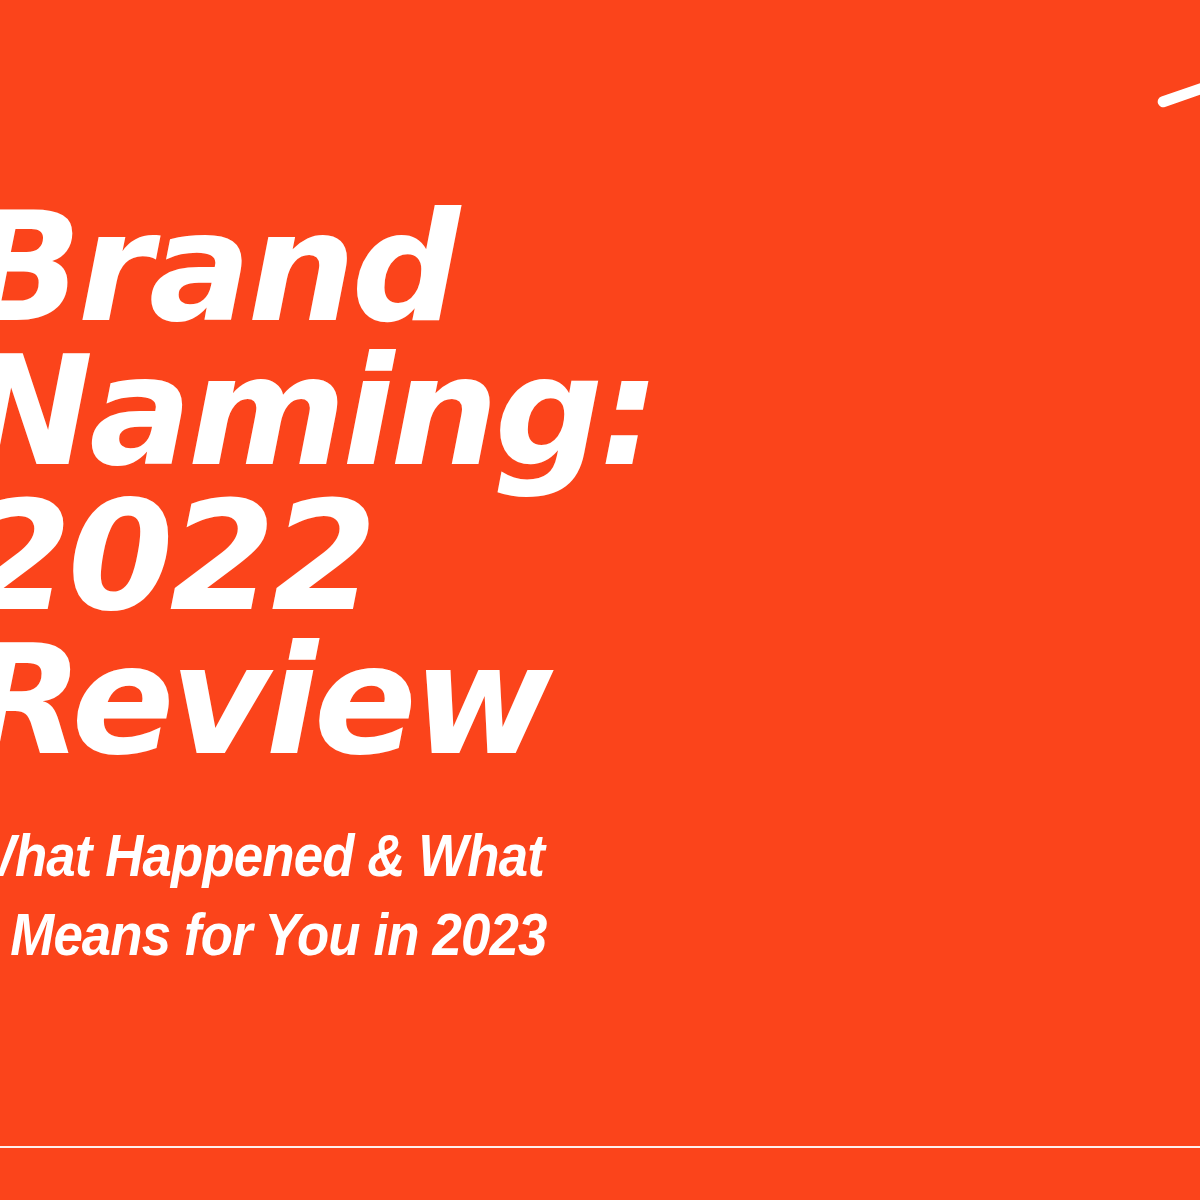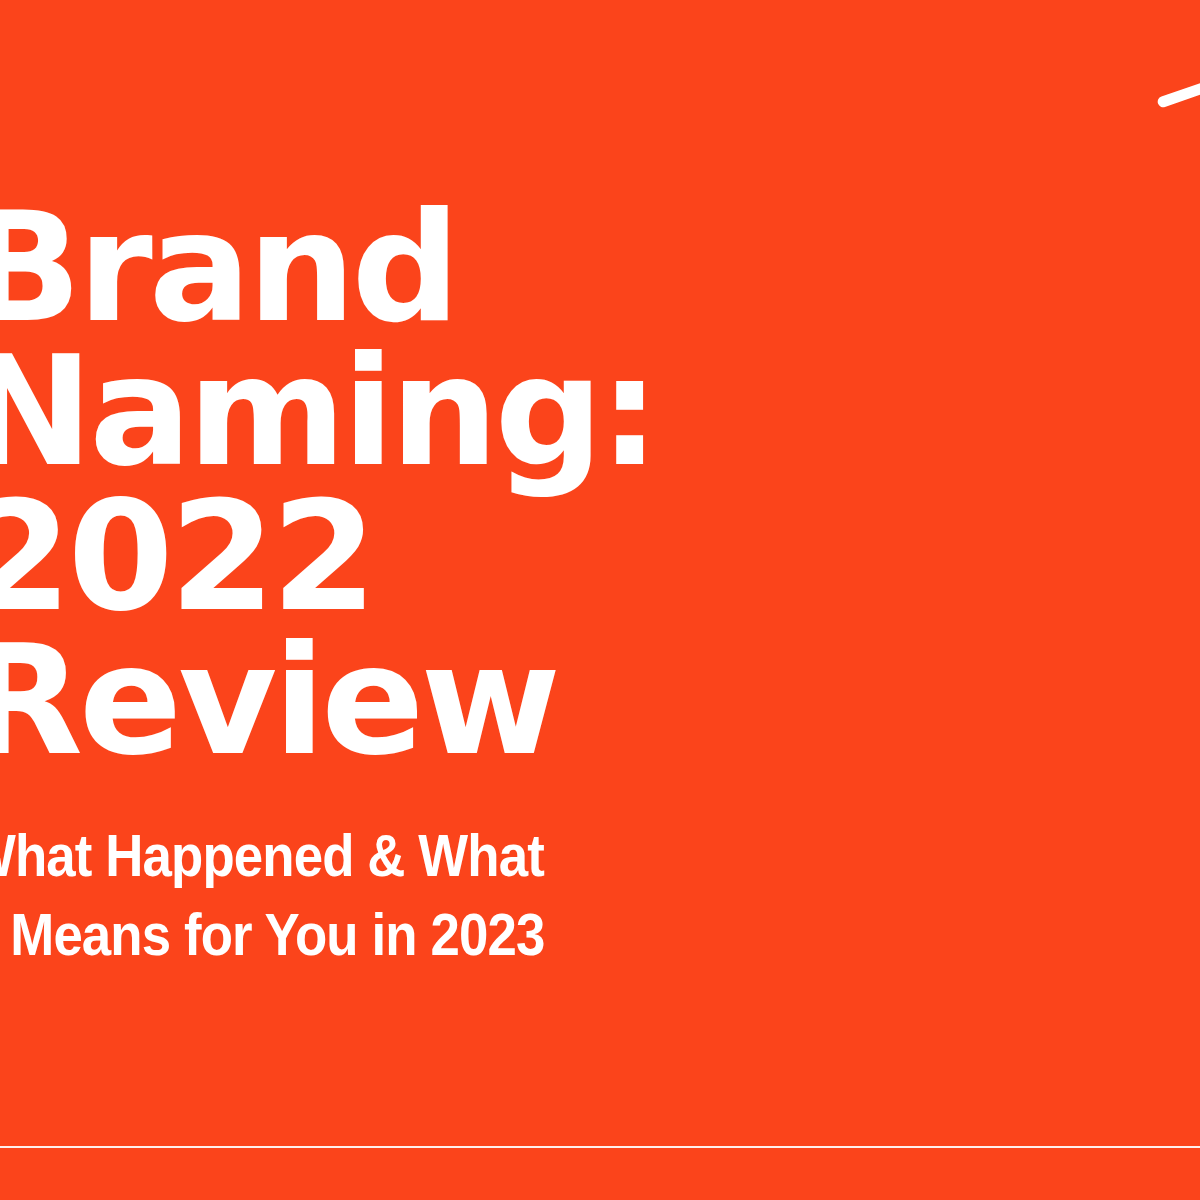--- a/index.html
+++ b/index.html
@@ -15,20 +15,21 @@
     font-family:"Liberation Sans", sans-serif;
     position:relative;
   }
 
   
   .slide {
     position:absolute;
     inset:0;
     background:#FB441B;
     overflow:hidden;
+    font-style:italic;
   }
 
   
   .deco-stroke {
     position:absolute;
     top:98px;
     left:1158px;
     width:64px;
     height:11px;
     background:#FFFFFF;

